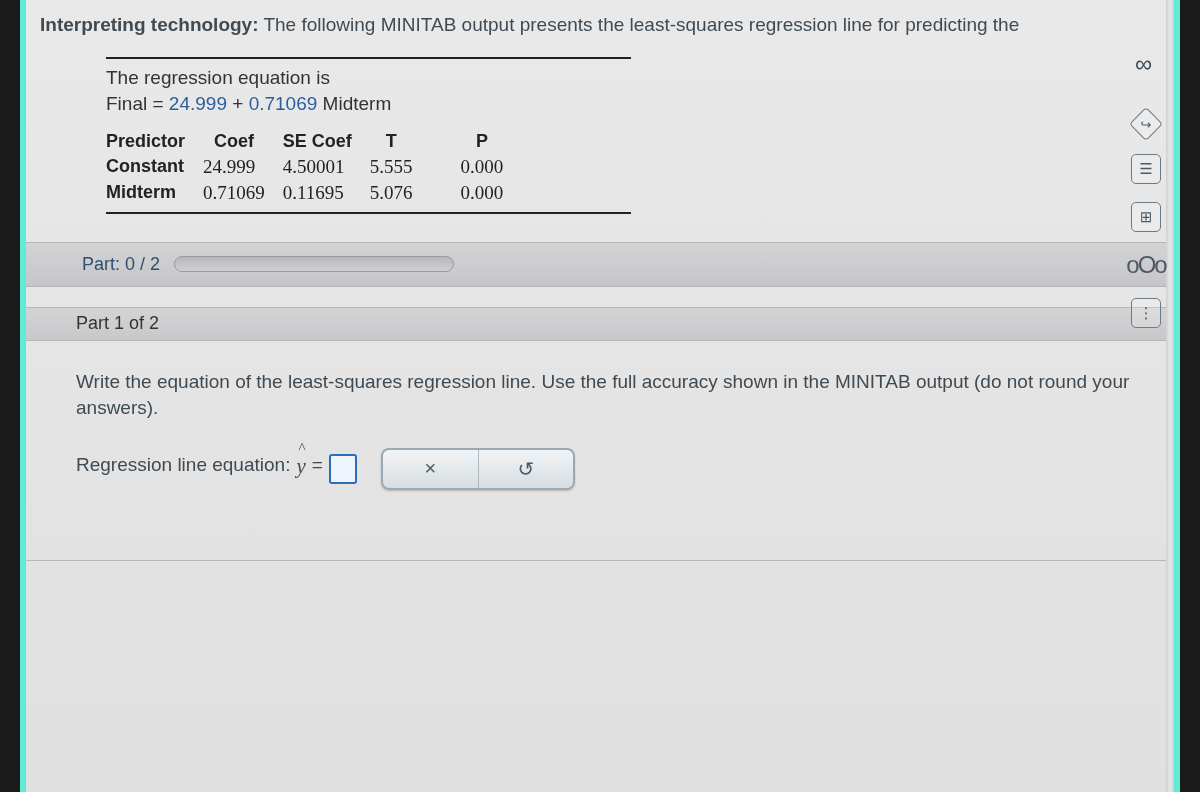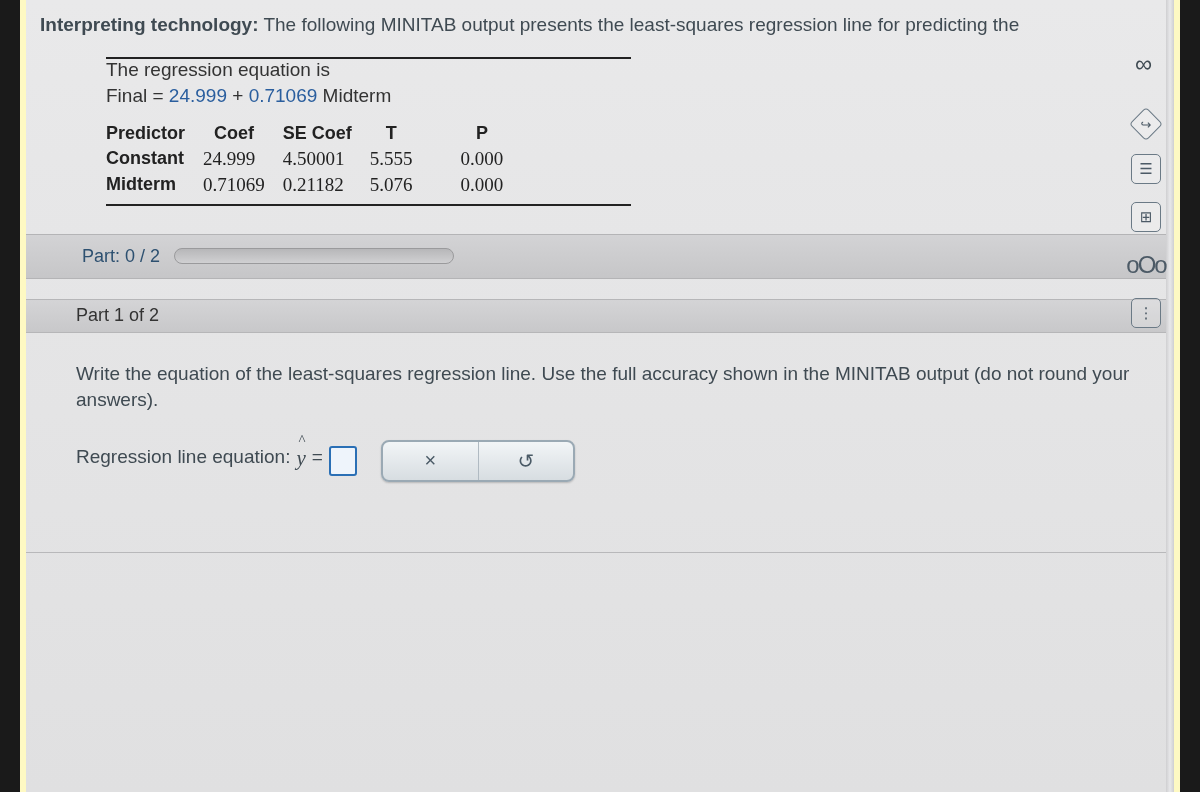--- a/index.html
+++ b/index.html
@@ -3,39 +3,39 @@
 <meta charset="utf-8">
 <style>
 * { margin:0; padding:0; box-sizing:border-box; }
 body {
   background:#1a1a1a;
   font-family:Verdana,Geneva,sans-serif;
   height:792px; width:1200px; overflow:hidden;
   display:flex; justify-content:center;
 }
 .frame {
-  width:1160px; height:792px; background:#fef9c3;
+  width:1160px; height:792px; background:#5eead4;
   padding:0 6px; position:relative;
 }
 .page {
   width:100%; height:100%;
   background:linear-gradient(180deg,#e9e9ea 0%, #e5e5e6 40%, #e0e0e1 100%);
   position:relative; overflow:hidden;
   font-size:18px; color:#333;
 }
 .prompt-block { padding:12px 14px 0 14px; }
 .prompt-text { color:#3f4a52; line-height:1.4; font-size:19px; }
 .prompt-text b { font-weight:700; }
 .inf {
   position:absolute; right:22px; top:50px; font-size:24px; color:#3f4a52;
 }
 .minitab {
   margin:18px 0 0 80px; width:525px;
   border-top:2.5px solid #222; border-bottom:2.5px solid #222;
-  padding:0 0 6px 0;
+  padding:8px 0 6px 0;
   color:#222; font-size:19px;
 }
 .eq-line { margin-bottom:4px; color:#333; }
 .eq-val { color:#2a5e9e; }
 .tbl { margin-top:14px; border-collapse:collapse; font-size:18px; }
 .tbl th { font-weight:700; text-align:center; padding:2px 18px 2px 0; }
 .tbl td { padding:2px 18px 2px 0; white-space:nowrap; }
 .tbl .num { font-family:"Times New Roman",serif; font-size:19px; }
 .part-bar {
   margin-top:28px; height:45px;
@@ -128,21 +128,21 @@
       <tr>
         <td style="font-weight:700">Constant</td>
         <td class="num">24.999</td>
         <td class="num">4.50001</td>
         <td class="num">5.555</td>
         <td class="num" style="padding-left:30px">0.000</td>
       </tr>
       <tr>
         <td style="font-weight:700">Midterm</td>
         <td class="num">0.71069</td>
-        <td class="num">0.21182</td>
+        <td class="num">0.11695</td>
         <td class="num">5.076</td>
         <td class="num" style="padding-left:30px">0.000</td>
       </tr>
     </tbody>
         </table>
   </div>
 
   <div class="part-bar">
     <span>Part: 0 / 2</span>
     <div class="progress"></div>

